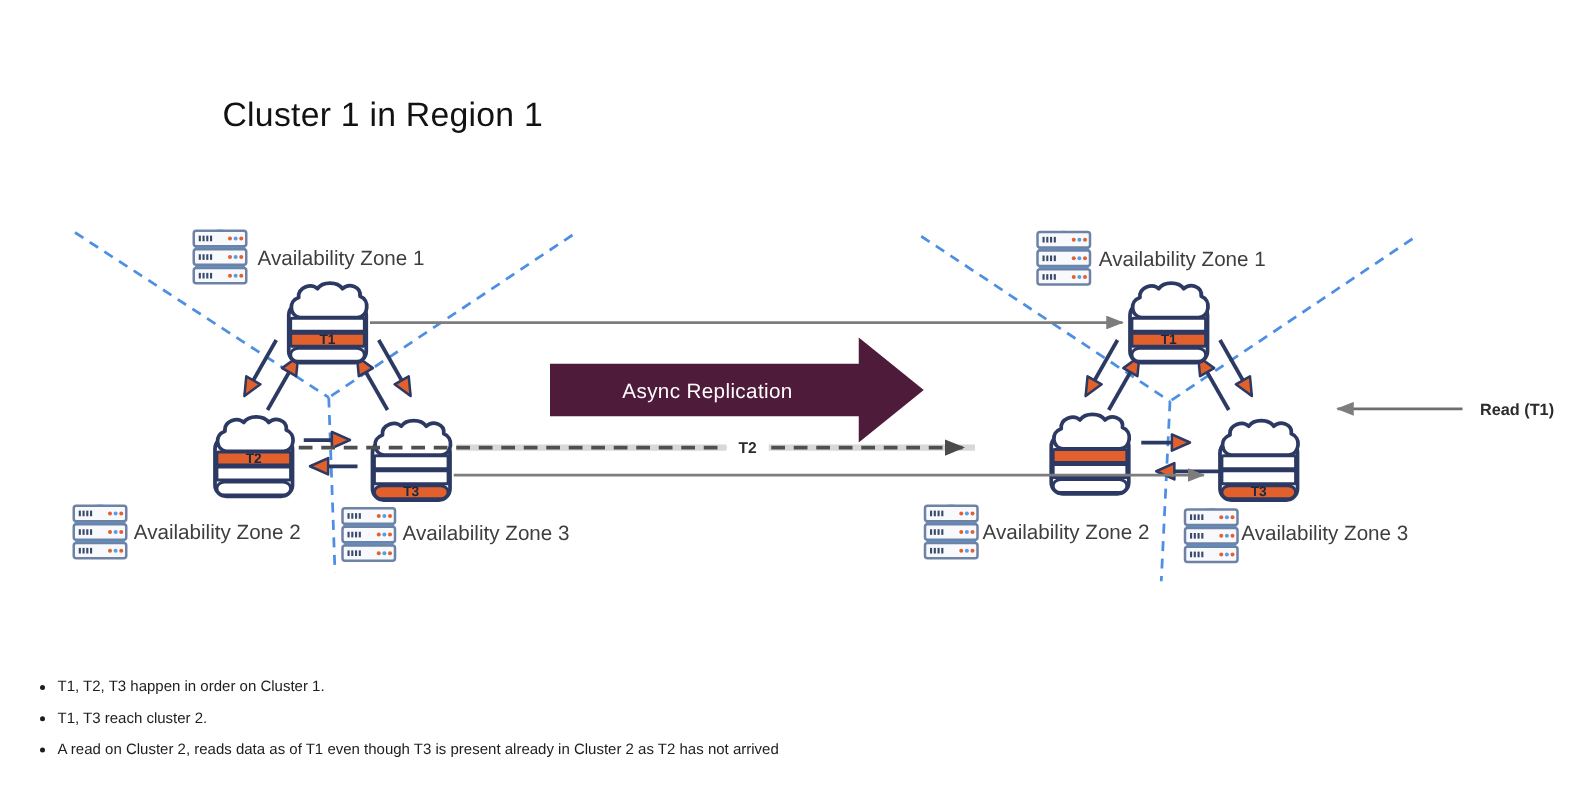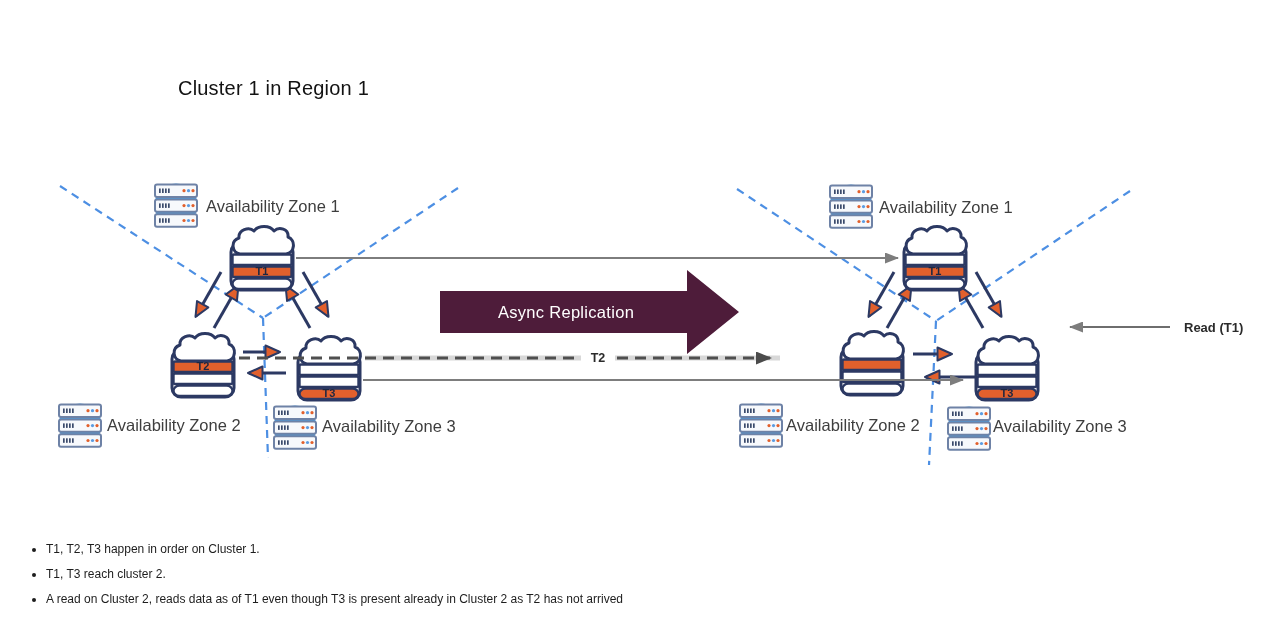--- a/index.html
+++ b/index.html
@@ -1,21 +1,21 @@
 <!DOCTYPE html>
 <html><head>
 <meta charset="utf-8">
 <style>
   html,body{margin:0;padding:0;background:#fff;}
   .canvas{
     position:relative;width:1272px;height:636px;background:#ffffff;overflow:hidden;
     font-family:"Liberation Sans","DejaVu Sans",sans-serif;
   }
   .cluster-title{
-    position:absolute;font-size:20px;font-weight:400;color:#121212;white-space:nowrap;
+    position:absolute;font-size:27px;font-weight:400;color:#121212;white-space:nowrap;
     letter-spacing:0.2px;
   }
   #title-c1{left:178px;top:77px;}
   #title-c2{left:778px;top:83px;}
   svg{position:absolute;left:0;top:0;}
   .zone-label{font-size:16.5px;fill:#3e3e3e;}
   .band-label{font-size:11px;font-weight:bold;fill:#1d2742;text-anchor:middle;}
   .t2-label{font-size:12.5px;font-weight:bold;fill:#2b2b2b;text-anchor:middle;}
   .read-label{font-size:13px;font-weight:bold;fill:#2b2b2b;}
   .async-label{font-size:16.5px;fill:#ffffff;text-anchor:middle;letter-spacing:0.3px;}

